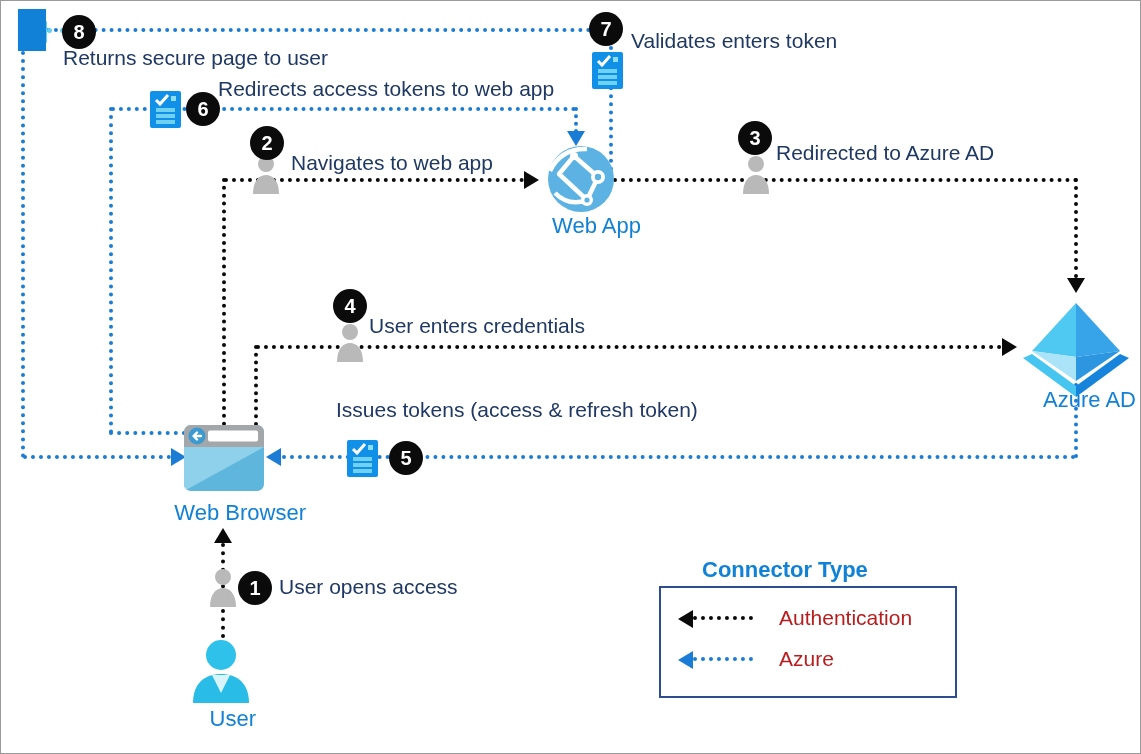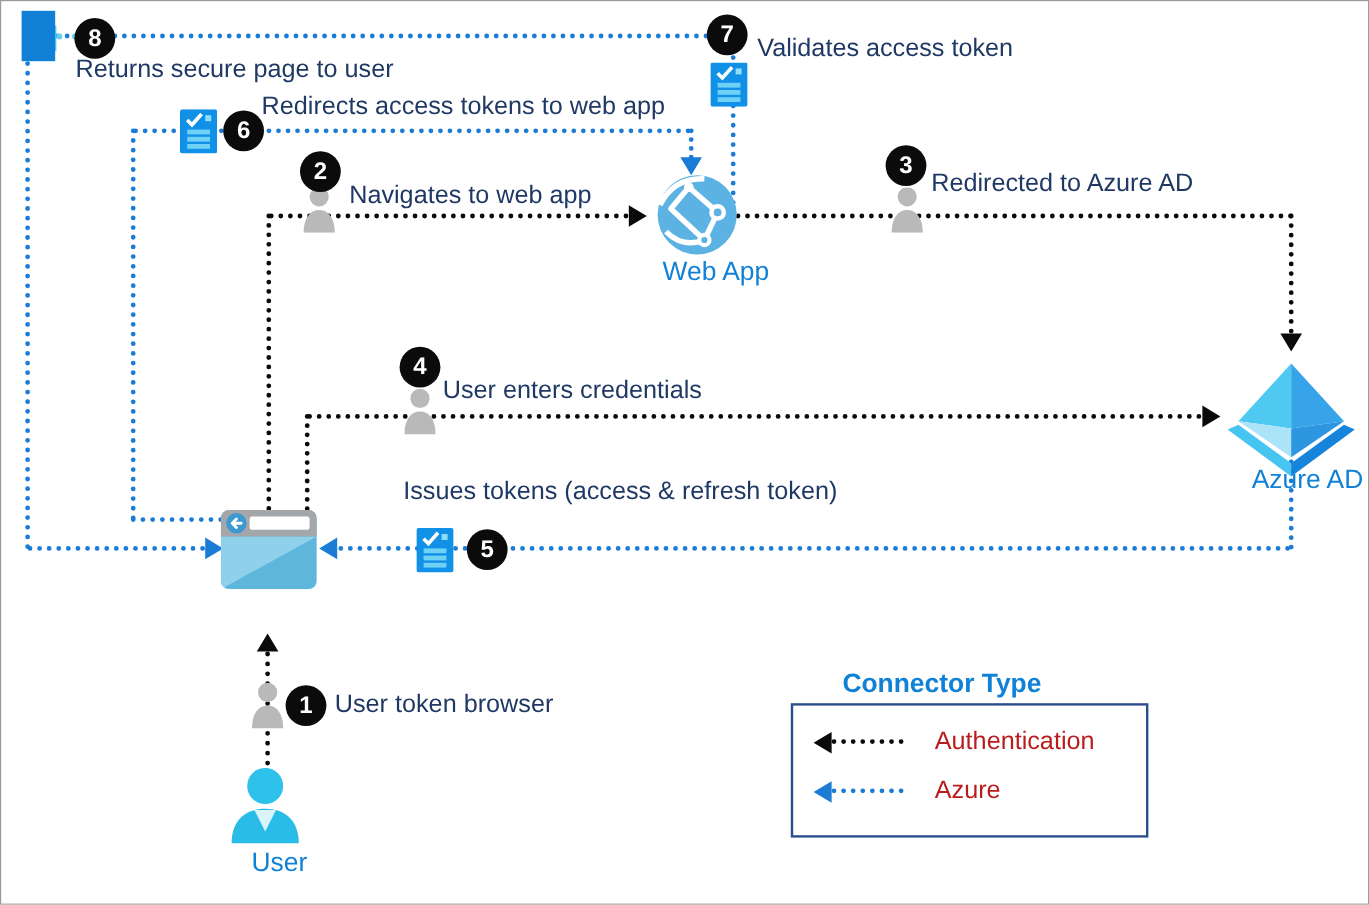--- a/index.html
+++ b/index.html
@@ -180,31 +180,32 @@
   <div class="num" style="left:185px;top:91px;">
       <span>6</span>
     </div>
   <div class="num" style="left:588px;top:11px;">
       <span>7</span>
     </div>
   <div class="num" style="left:61px;top:14px;">
       <span>8</span>
     </div>
 
-  <div class="steptext" style="left:278px;top:574px;">User token browser</div>
+  <div class="steptext" style="left:278px;top:574px;">User opens access</div>
   <div class="steptext" style="left:290px;top:150px;">Navigates to web app</div>
   <div class="steptext" style="left:775px;top:140px;">Redirected to Azure AD</div>
   <div class="steptext" style="left:368px;top:313px;">User enters credentials</div>
   <div class="steptext" style="left:335px;top:397px;">Issues tokens (access &amp; refresh token)</div>
   <div class="steptext" style="left:217px;top:76px;">Redirects access tokens to web app</div>
-  <div class="steptext" style="left:630px;top:28px;">Validates access token</div>
+  <div class="steptext" style="left:630px;top:28px;">Validates enters token</div>
   <div class="steptext" style="left:62px;top:45px;">Returns secure page to user</div>
 
   <div class="nodelabel" style="left:520px;top:212px;width:120px;">Web App</div>
   <div class="nodelabel" style="left:1015px;top:386px;width:120px;">Azure AD</div>
+  <div class="nodelabel" style="left:160px;top:499px;width:145px;">Web Browser</div>
   <div class="nodelabel" style="left:185px;top:705px;width:70px;">User</div>
 
   <div class="legend-title">Connector Type</div>
   <div class="legend-box"></div>
   <div class="hline" style="left:692px;top:615px;width:60px;"></div>
   <div class="arr arr-left k" style="left:677px;top:609px;"></div>
   <div class="legend-label" style="left:778px;top:605px;">Authentication</div>
   <div class="hline blue" style="left:692px;top:656px;width:60px;"></div>
   <div class="arr arr-left b" style="left:677px;top:650px;"></div>
   <div class="legend-label" style="left:778px;top:646px;">Azure</div>

